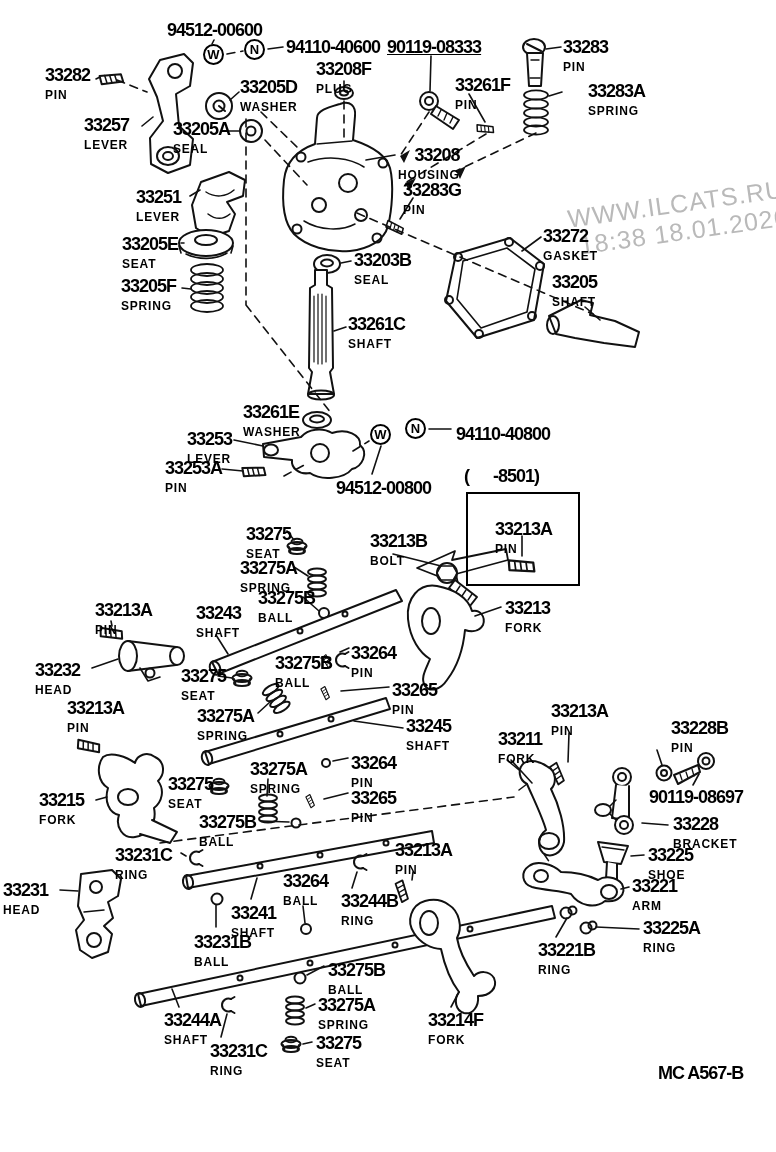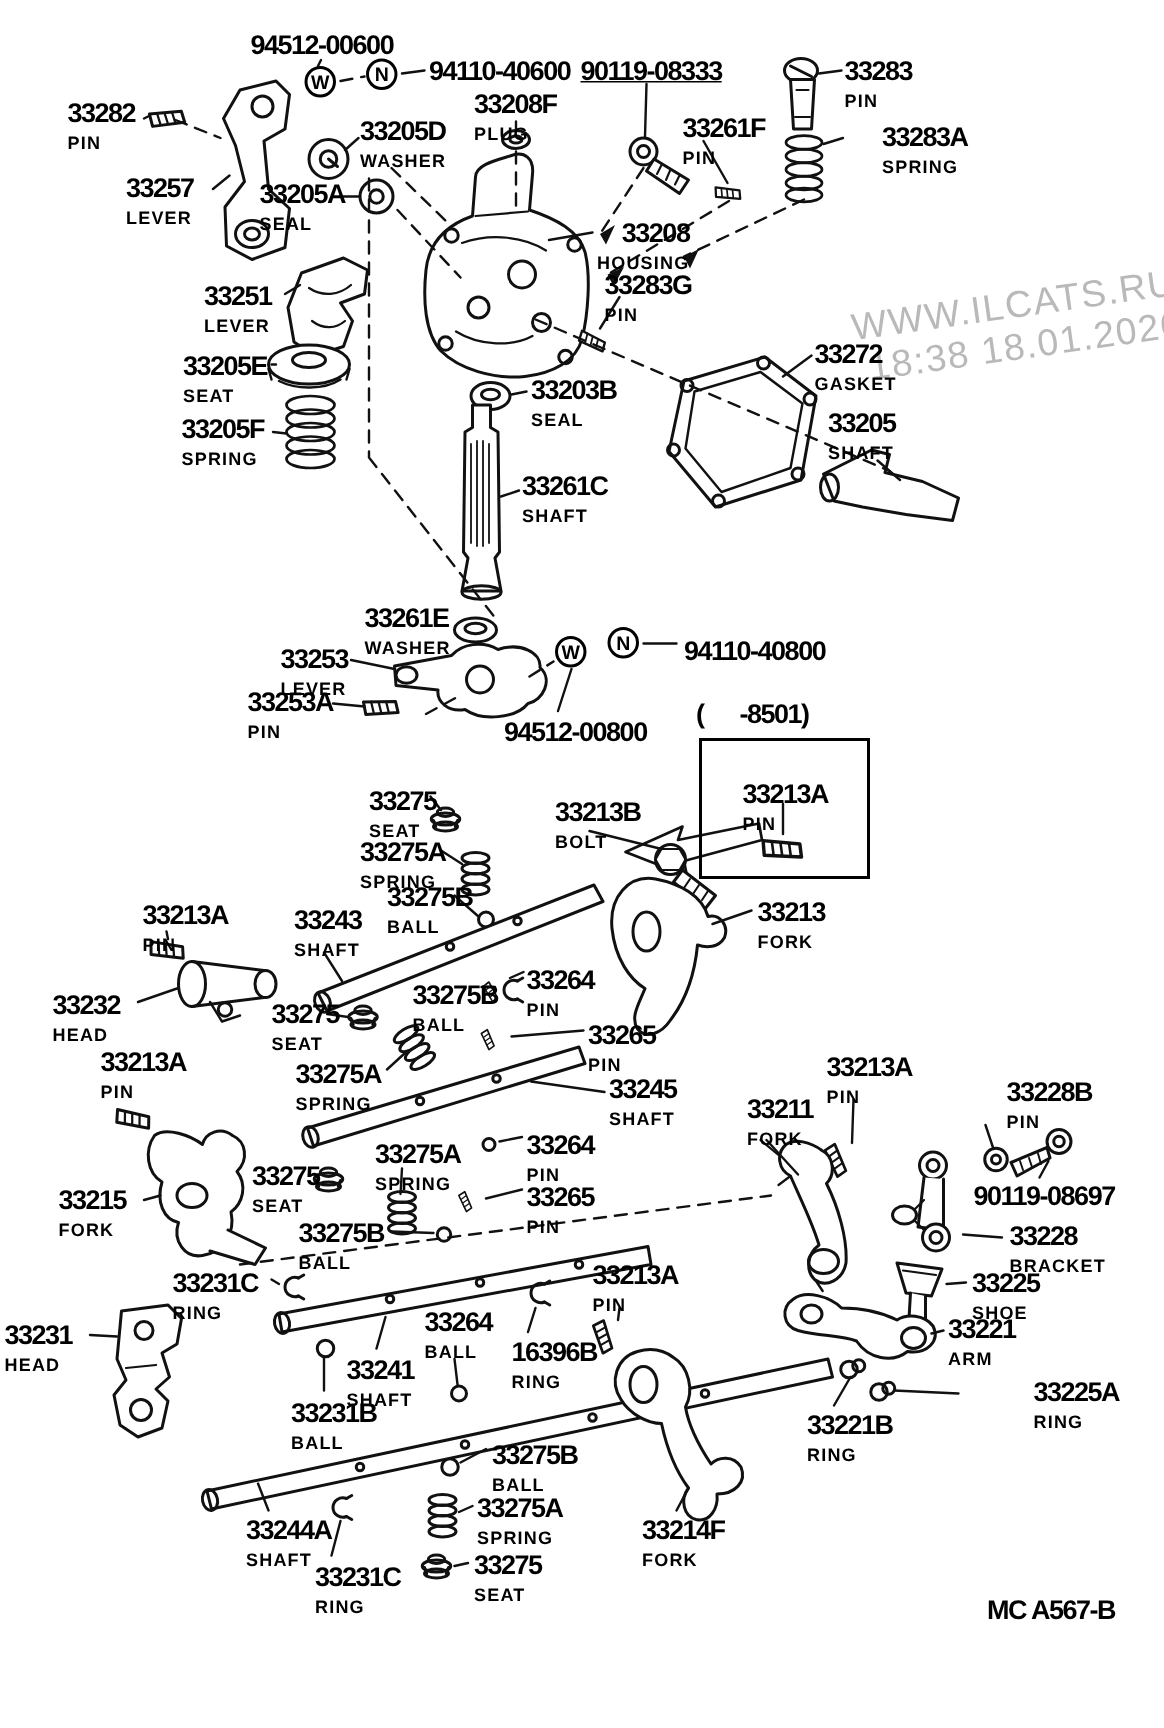--- a/index.html
+++ b/index.html
@@ -487,28 +487,28 @@
       </div>
       <div class="plabel" style="left: 632px; top: 876px;">
         <span class="code">33221</span>
         <span class="desc">ARM</span>
       </div>
       <div class="plabel" style="left: 3px; top: 880px;">
         <span class="code">33231</span>
         <span class="desc">HEAD</span>
       </div>
       <div class="plabel" style="left: 341px; top: 891px;">
-        <span class="code">16396B</span>
+        <span class="code">33244B</span>
         <span class="desc">RING</span>
       </div>
       <div class="plabel" style="left: 231px; top: 903px;">
         <span class="code">33241</span>
         <span class="desc">SHAFT</span>
       </div>
-      <div class="plabel" style="left: 643px; top: 918px; margin-left: 46px;">
+      <div class="plabel" style="left: 643px; top: 918px;">
         <span class="code">33225A</span>
         <span class="desc">RING</span>
       </div>
       <div class="plabel" style="left: 194px; top: 932px;">
         <span class="code">33231B</span>
         <span class="desc">BALL</span>
       </div>
       <div class="plabel" style="left: 538px; top: 940px;">
         <span class="code">33221B</span>
         <span class="desc">RING</span>

